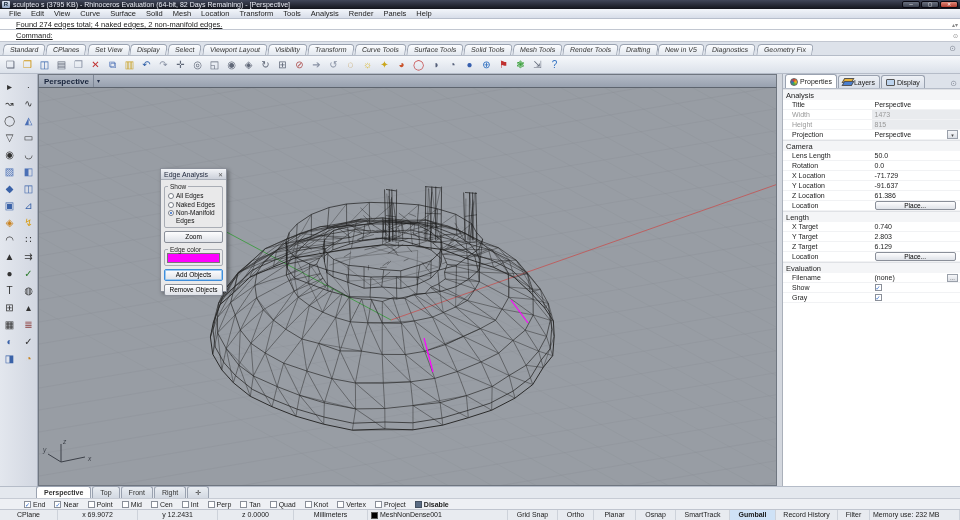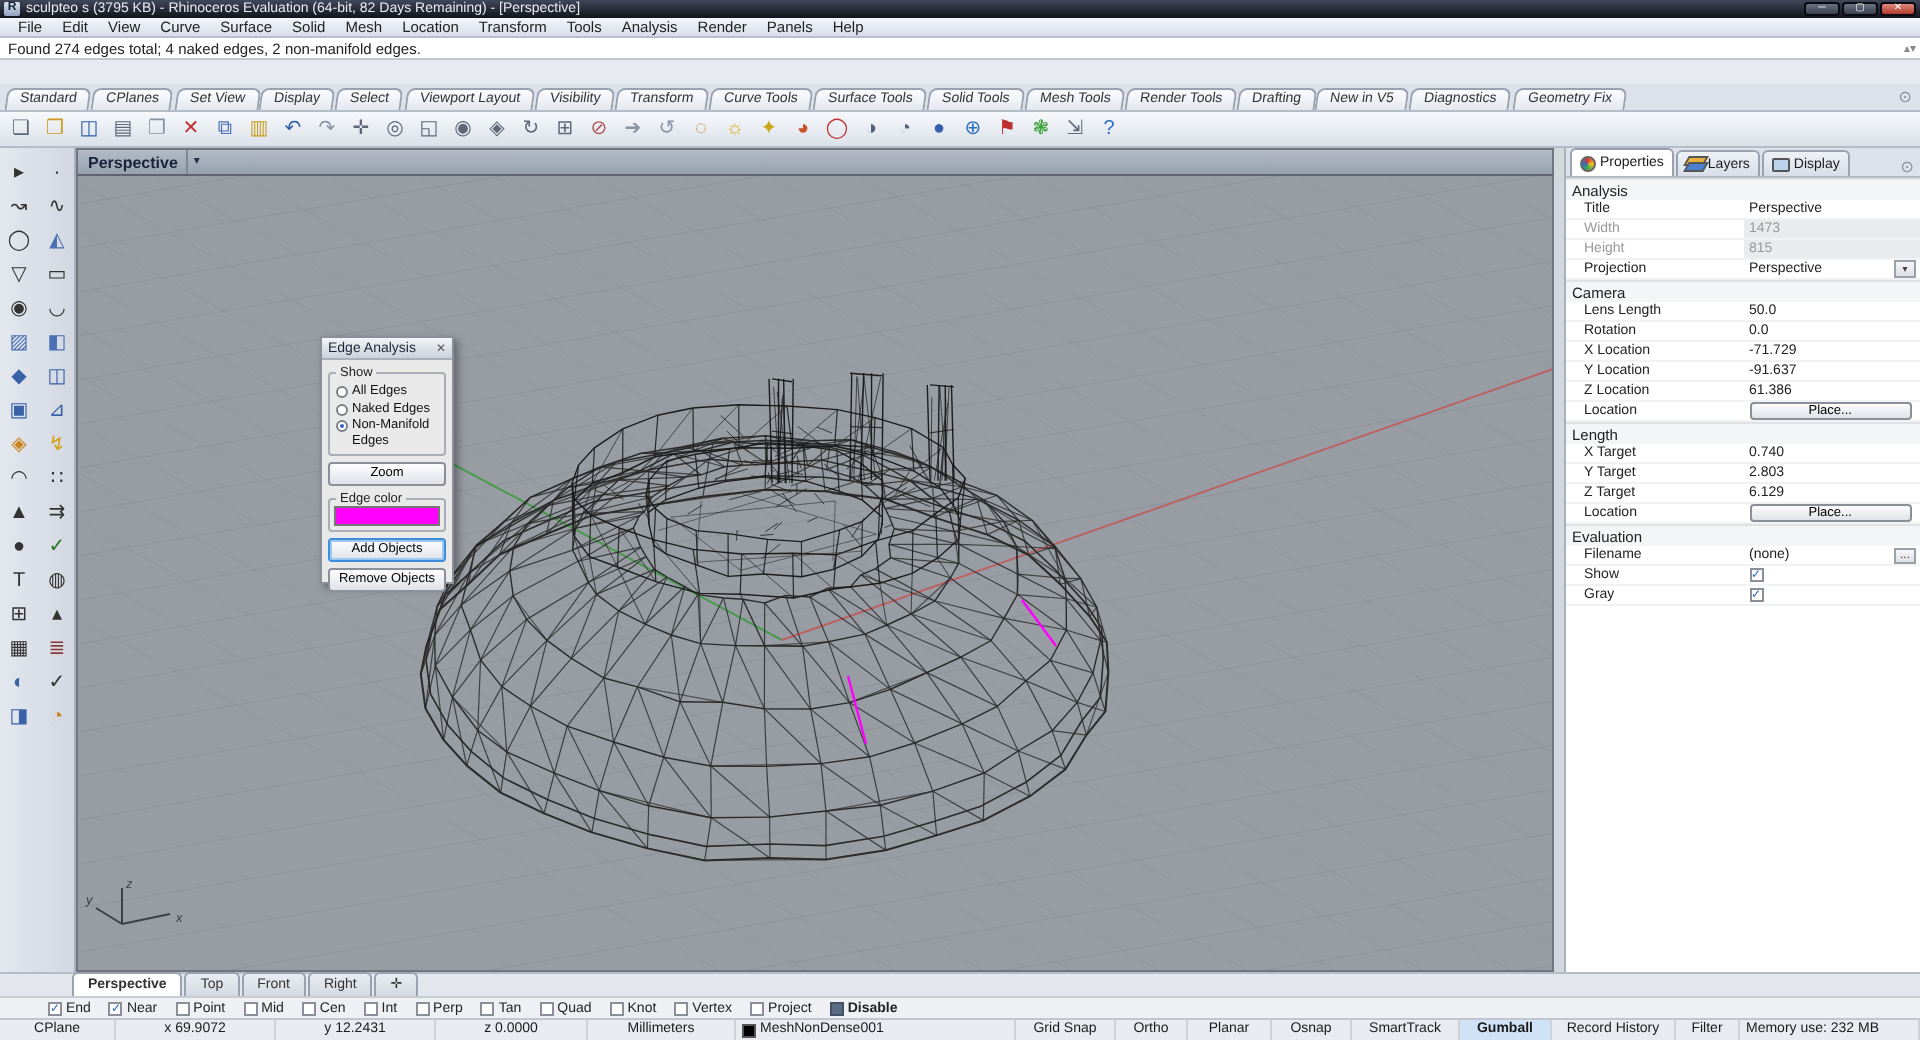--- a/index.html
+++ b/index.html
@@ -20,21 +20,21 @@
 
   
   .menubar { position:absolute; left:0; top:9px; width:960px; height:10px; background:linear-gradient(#f2f5fa,#d8dee9);
     border-bottom:1px solid #b8bfcc; display:flex; align-items:flex-start; padding-left:4px; }
   .menu-item { font-size:7.5px; padding:0 5px; line-height:10px; color:#222; }
 
   
   .cmdline { position:absolute; left:0; width:960px; background:#fff; border-bottom:1px solid #c2c7d1; display:flex; align-items:center; }
   .cmd-history { top:19px; height:11px; }
   .cmd-prompt { top:30px; height:12px; }
-  .cmd-text { font-size:7.5px; padding-left:4px; color:#222; white-space:nowrap; }
+  .cmd-text { font-size:7.5px; padding-left:16px; color:#222; white-space:nowrap;text-decoration:underline; }
   .cmd-side { margin-left:auto; color:#888; font-size:6px; padding-right:2px; letter-spacing:0; }
 
   
   .tabrow { position:absolute; left:0; top:42px; width:960px; height:14px; background:#dde2ea; border-bottom:1px solid #b5bcc8;
     display:flex; align-items:flex-end; padding-left:3px; }
   .ttab { font-size:7px; line-height:10px; padding:0 6px; margin-right:1px; border:1px solid #9aa2b0; border-bottom:none;
     border-radius:4px 4px 0 0; background:linear-gradient(#fbfcfe,#e3e8ef); white-space:nowrap; transform:skewX(-8deg); color:#333; }
   .tabrow-gear { margin-left:auto; margin-right:4px; color:#8a909c; font-size:8px; line-height:12px; }
 
   
@@ -154,20 +154,24 @@
       <div class="menu-item">Tools</div>
       <div class="menu-item">Analysis</div>
       <div class="menu-item">Render</div>
       <div class="menu-item">Panels</div>
       <div class="menu-item">Help</div>
     </div>
 
   <div class="cmdline cmd-history">
     <div class="cmd-text">Found 274 edges total; 4 naked edges, 2 non-manifold edges.</div>
     <div class="cmd-side">▴▾</div>
+  </div>
+  <div class="cmdline cmd-prompt">
+    <div class="cmd-text">Command:</div>
+    <div class="cmd-side">⊙</div>
   </div>
 
   <div class="tabrow" id="tabrow">
       <div class="ttab">Standard</div>
       <div class="ttab">CPlanes</div>
       <div class="ttab">Set View</div>
       <div class="ttab">Display</div>
       <div class="ttab">Select</div>
       <div class="ttab">Viewport Layout</div>
       <div class="ttab">Visibility</div>

